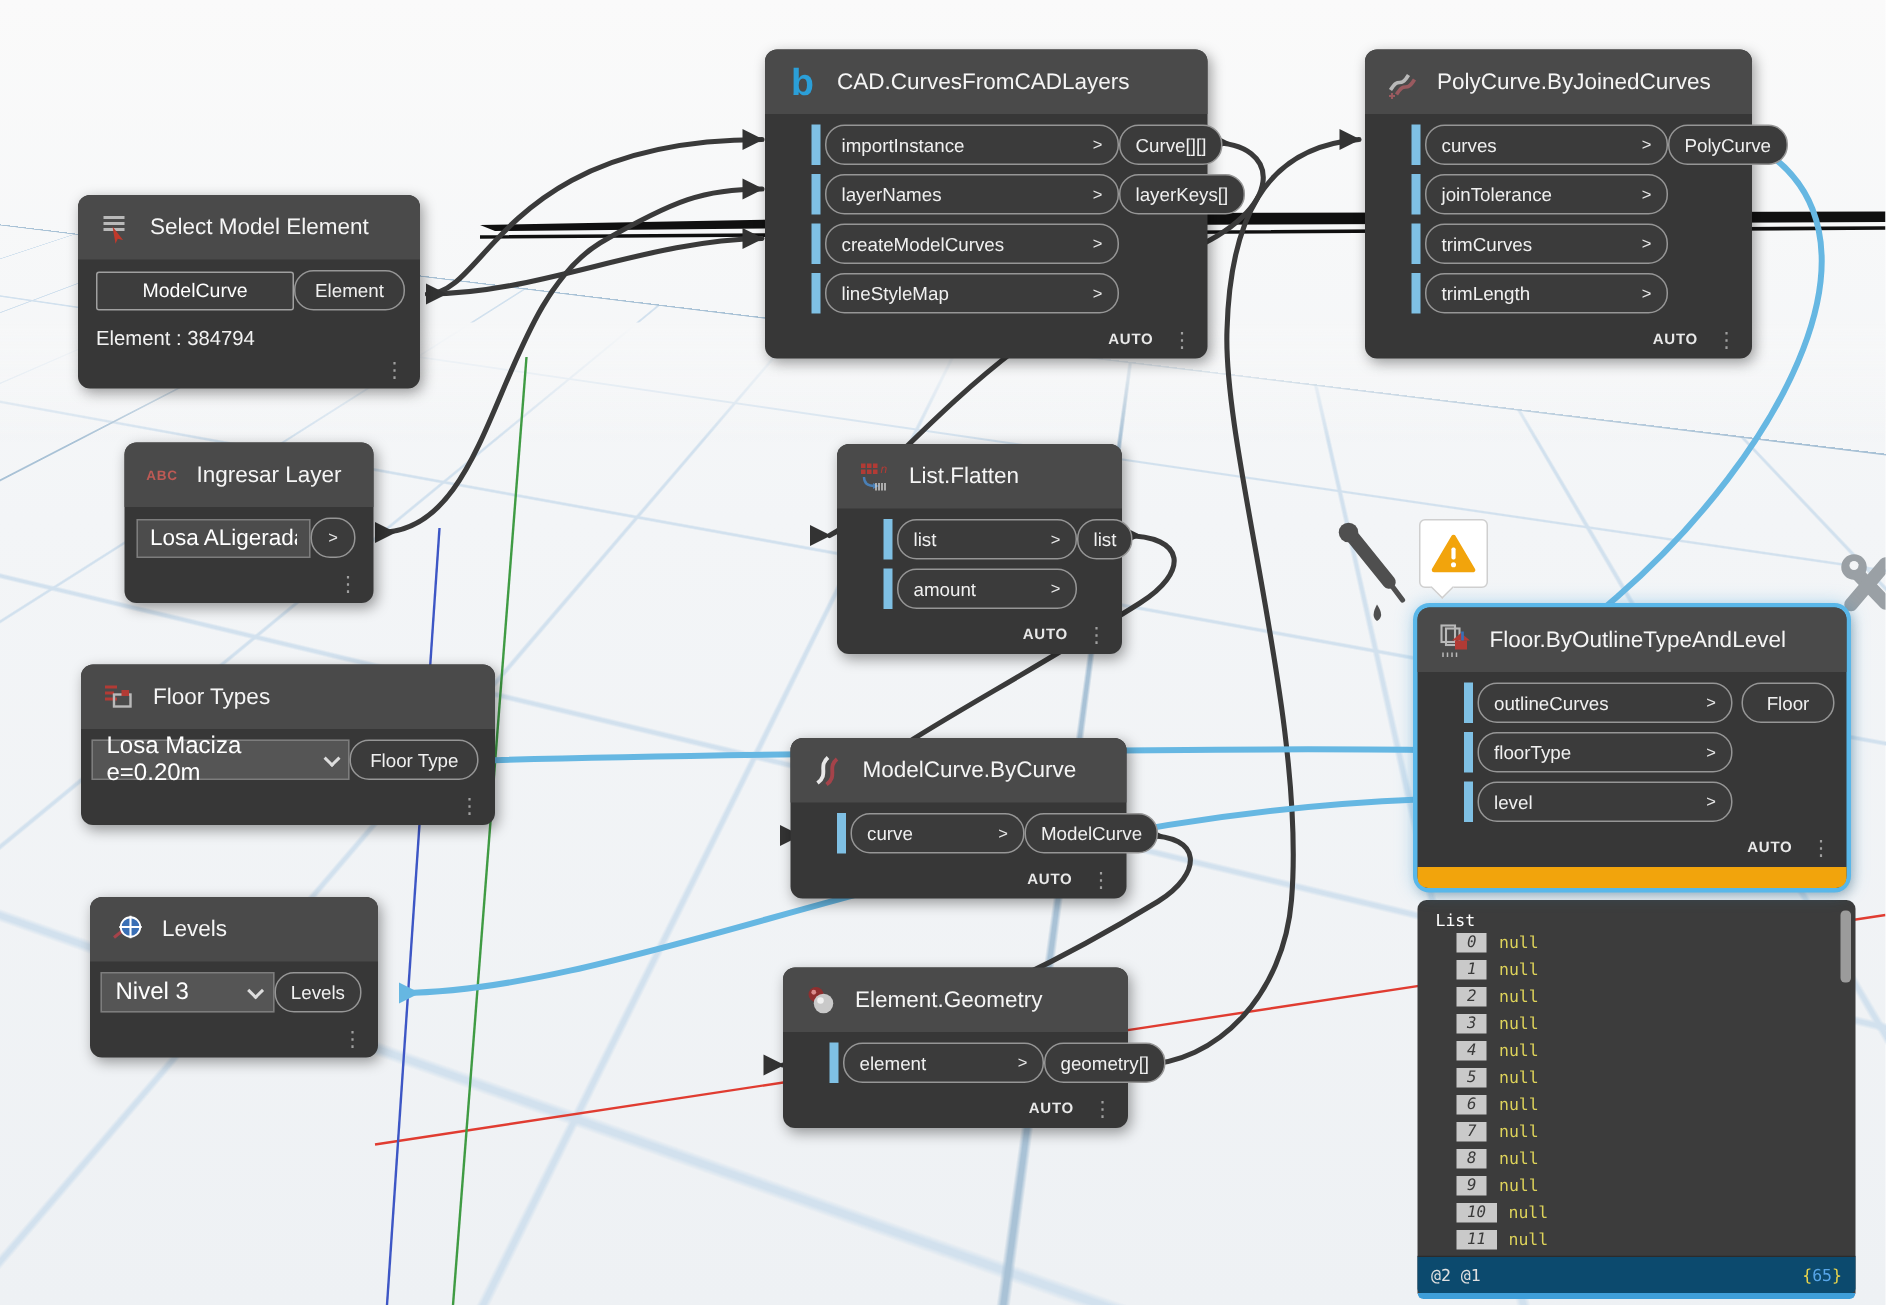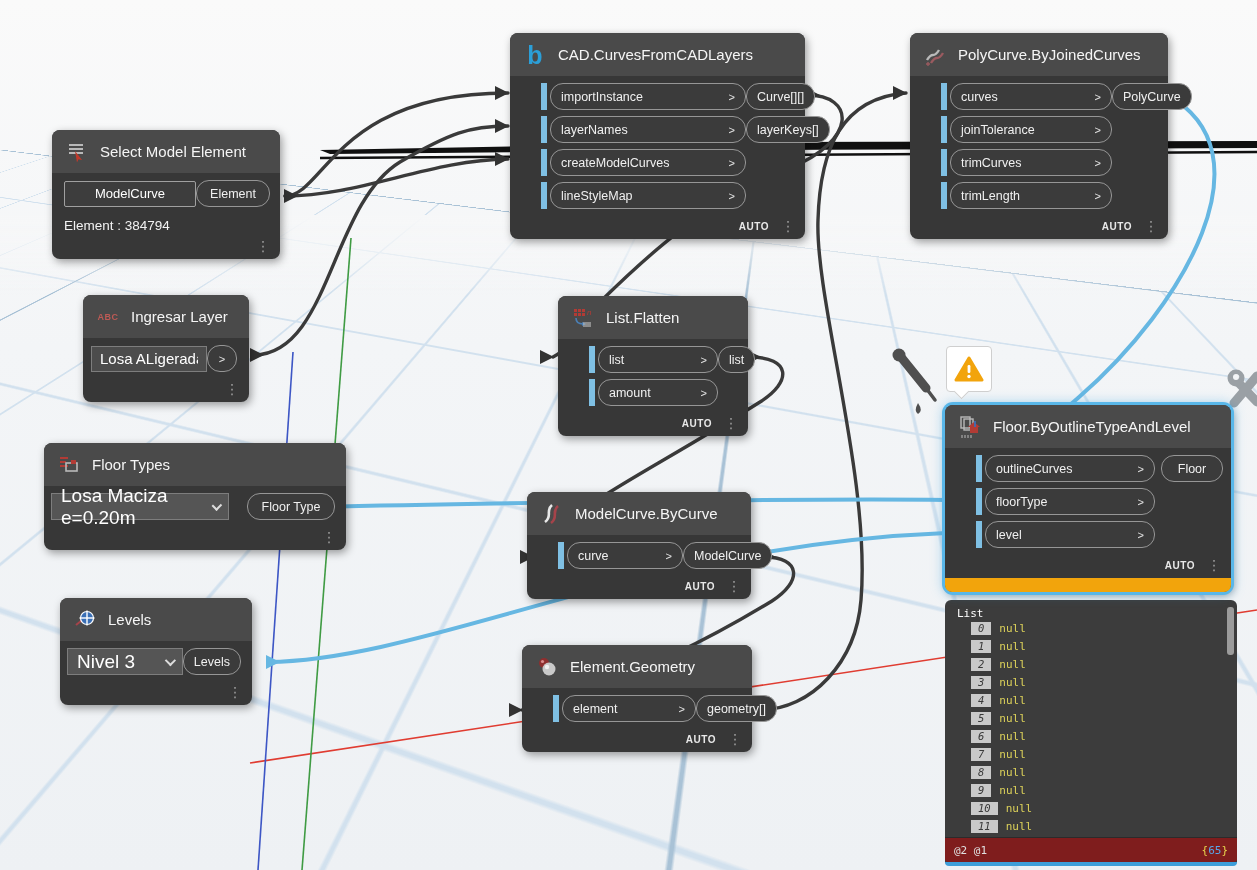--- a/index.html
+++ b/index.html
@@ -43,21 +43,21 @@
   .ch { margin-left:10px; font-size:11px; color:#e6e6e6; }
   .nfoot { display:flex; justify-content:flex-end; align-items:flex-end; gap:12px;
            padding:3px 10px 7px; }
   .auto { font-size:10px; font-weight:bold; color:#e8e8e8; letter-spacing:.5px; }
   .dots { color:#9f9f9f; font-size:14px; line-height:12px; cursor:pointer; }
   .btn { height:26px; background:#3d3d3d; border:1px solid #a0a0a0; color:#fff;
          font-size:13px; font-family:inherit; border-radius:2px; }
   .txtfield { height:26px; background:#4c4c4c; border:1px solid #7d7d7d; color:#fff;
          font-size:15px; font-family:inherit; padding:0 8px; }
   .dd { display:flex; align-items:center; justify-content:space-between; height:27px;
-        background:#555; border:1px solid #7d7d7d; color:#fff; font-size:19px; padding:0 9px; }
+        background:#555; border:1px solid #7d7d7d; color:#fff; font-size:16px; padding:0 9px; }
   .cv { width:8px; height:8px; border-right:2px solid #ddd; border-bottom:2px solid #ddd;
         transform:rotate(45deg) translateY(-2px); }
   .valtext { padding:5px 12px 2px; font-size:13.5px; color:#f2f2f2; }
   .pin-dot { width:9px; height:9px; border-radius:50%; background:#46a8dc; margin-left:2px; }
   .icw { width:26px; height:26px; flex:none; display:flex; align-items:center; justify-content:center; }
   .blogo { font-size:25px; font-weight:bold; color:#2b9fd8; line-height:22px; }
   .abc { font-size:9px; font-weight:bold; color:#bd5a55; letter-spacing:.5px; }
   
   .selected { box-shadow:0 0 0 3px #59b7e9, 0 0 12px 3px rgba(80,175,230,.4), 2px 3px 9px rgba(0,0,0,.38); }
   .warn-bar { height:14px; background:#F2A40C; border-radius:0 0 7px 7px; }
@@ -72,37 +72,37 @@
   .preview { position:absolute; left:945px; top:600px; width:292px; height:266px; z-index:25;
              background:#3c3c3c; border-radius:6px 6px 4px 4px; border-bottom:4px solid #3E9ED9;
              display:flex; flex-direction:column; color:#eee;
              font-family:"DejaVu Sans Mono",monospace; font-size:11px; }
   .pv-body { flex:1; overflow:hidden; position:relative; padding:7px 12px 0; }
   .pv-title { color:#fff; margin-bottom:2px; }
   .pv-row { display:flex; align-items:center; gap:8px; margin:0 0 5px 14px; }
   .idx { background:#c9c9c9; color:#3a3a3a; font-style:italic; font-size:10.5px;
          line-height:13px; padding:0 7px; }
   .val { color:#ddd25a; }
-  .pv-foot { height:25px; flex:none; border-top:1px solid #2b2b2b; background:#7f1d1d;
+  .pv-foot { height:25px; flex:none; border-top:1px solid #2b2b2b; background:#0c4a6e;
              display:flex; align-items:center; justify-content:space-between; padding:0 9px;
              border-radius:0 0 3px 3px; }
   .pv-left { color:#e0e0e0; }
   .brace { color:#e8d44d; } .cnt { color:#58a6e8; }
   .scroll-thumb { position:absolute; right:3px; top:7px; width:7px; height:48px;
                   background:#9b9b9b; border-radius:3px; }
   
   #n-select{left:52px;top:130px;width:228px} #n-select .btn{width:132px;margin-left:12px}
   #n-select .pill.out{width:74px;margin-right:2px}
   #n-cad{left:510px;top:33px;width:295px} #n-cad .pill.in{width:196px}
   #n-cad .o0{width:82px} #n-cad .o1{width:94px}
   #n-poly{left:910px;top:33px;width:258px} #n-poly .pill.in{width:162px} #n-poly .pill.out{width:80px}
   #n-ingresar{left:83px;top:295px;width:166px} #n-ingresar .txtfield{width:116px;margin-left:8px}
   #n-ingresar .pill.out{width:34px;margin-right:4px}
   #n-flatten{left:558px;top:296px;width:190px} #n-flatten .pill.in{width:120px} #n-flatten .pill.out{width:48px}
-  #n-ftypes{left:44px;top:443px;width:302px} #n-ftypes .dd{width:178px;margin-left:7px}
+  #n-ftypes{left:54px;top:443px;width:276px} #n-ftypes .dd{width:178px;margin-left:7px}
   #n-ftypes .pill.out{width:88px;margin-right:3px}
   #n-mcurve{left:527px;top:492px;width:224px} #n-mcurve .pill.in{width:116px} #n-mcurve .pill.out{width:94px}
   #n-floor{left:945px;top:405px;width:286px} #n-floor .pill.in{width:170px} #n-floor .pill.out{width:62px}
   #n-levels{left:60px;top:598px;width:192px} #n-levels .dd{width:150px;margin-left:7px}
   #n-levels .pill.out{width:60px;margin-right:3px}
   #n-egeo{left:522px;top:645px;width:230px} #n-egeo .pill.in{width:134px} #n-egeo .pill.out{width:90px}
 </style>
 </head>
 <body>
 

